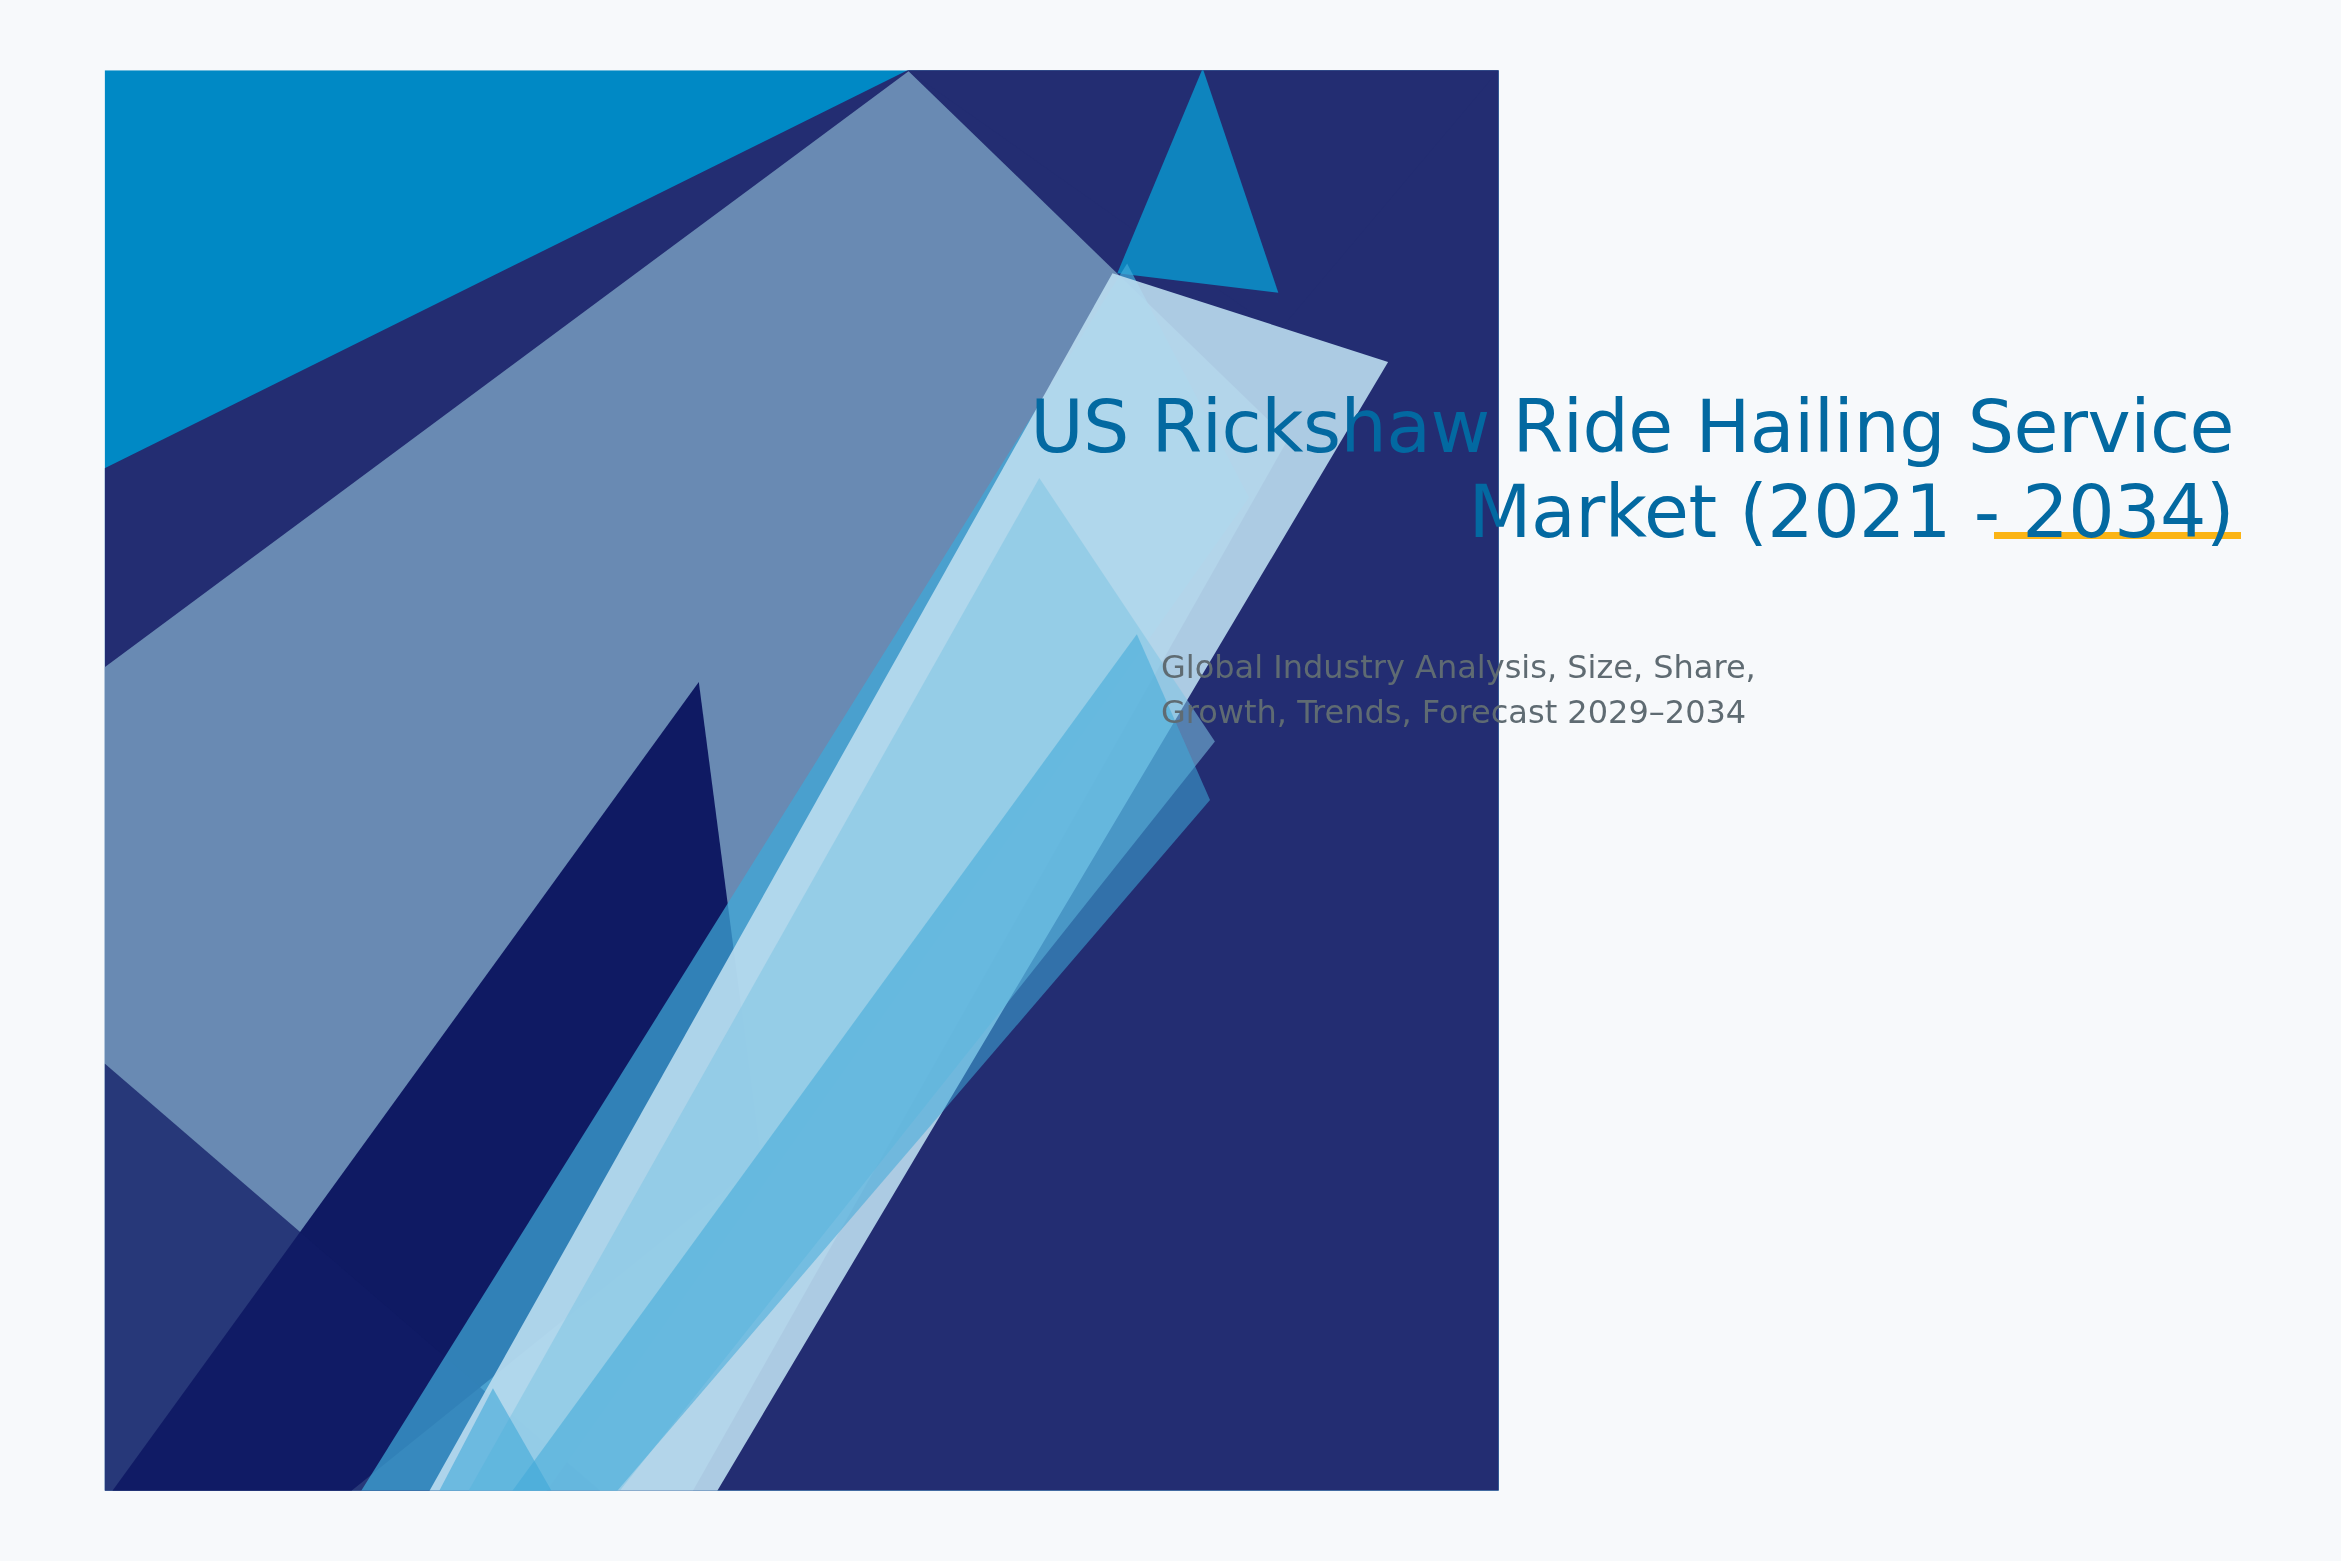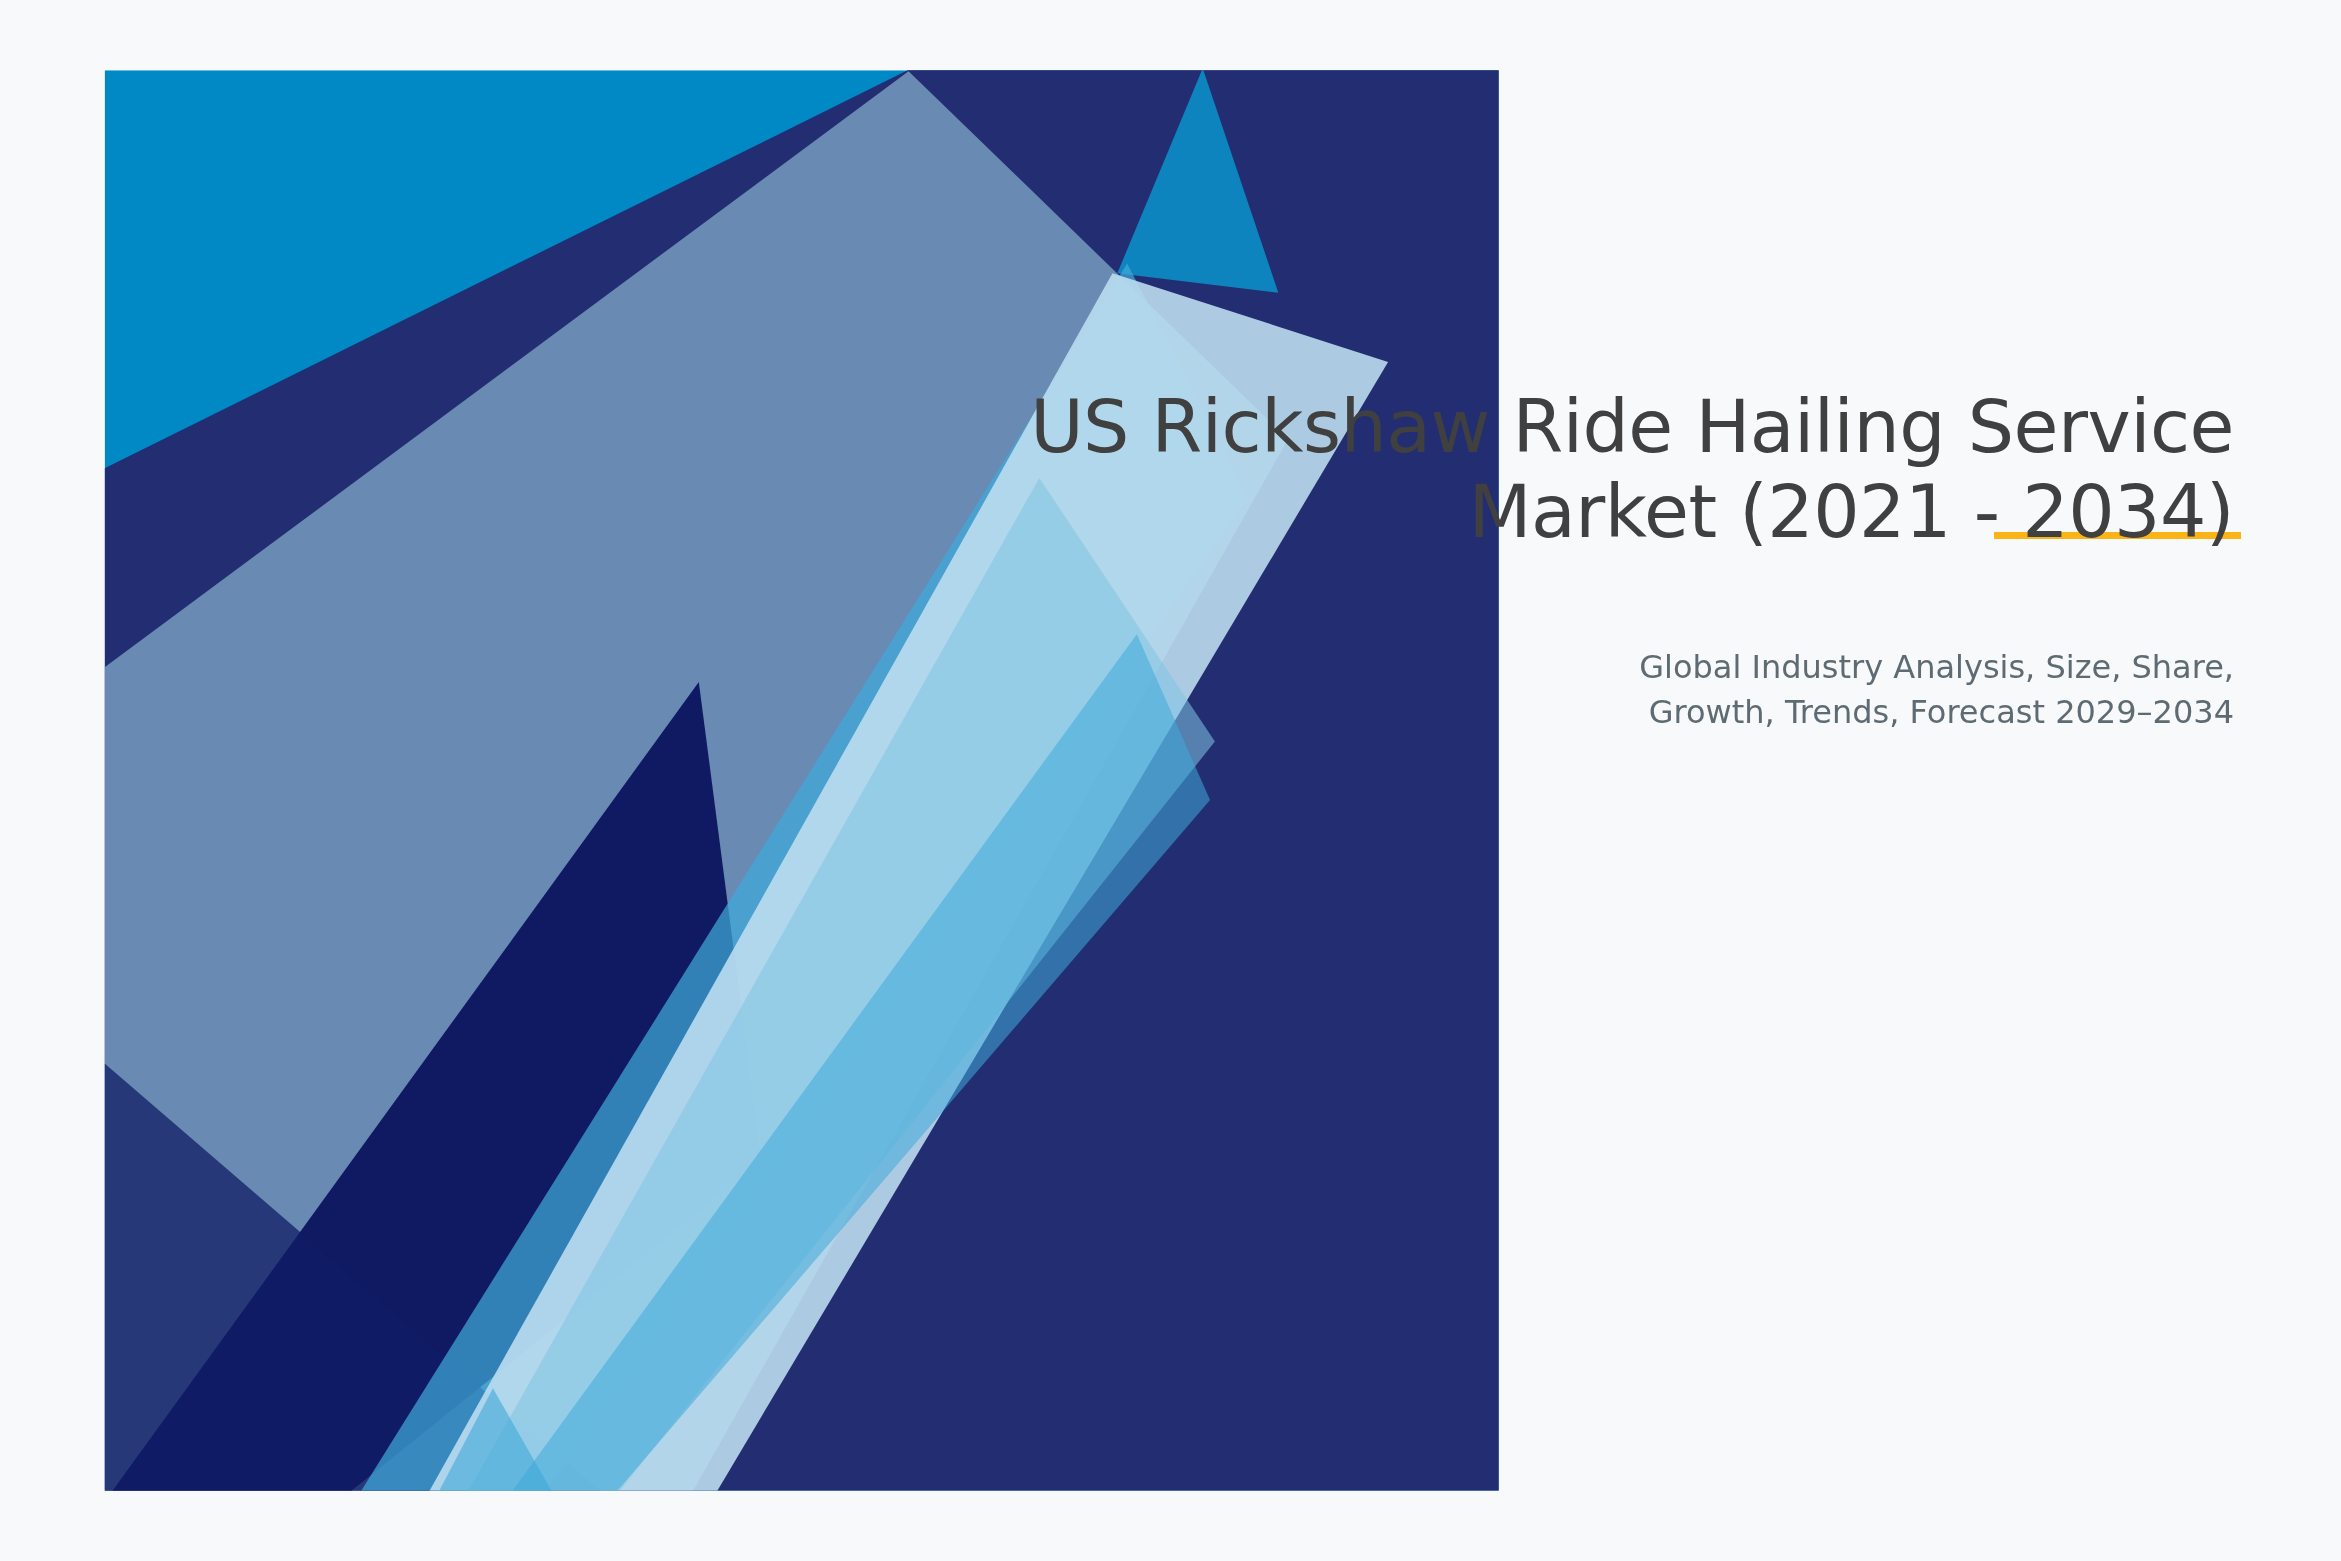--- a/index.html
+++ b/index.html
@@ -33,21 +33,21 @@
     top: 385px;
     width: 1269px;
     text-align: right;
   }
   #title-line-1, #title-line-2 {
     display: block;
     font-family: "DejaVu Sans", sans-serif;
     font-size: 73px;
     font-weight: 400;
     line-height: 1.16;
-    color: #404040;
+    color: #0369a1;
     letter-spacing: -0.5px;
     white-space: nowrap;
   }
   #title-line-2 {
     position: relative;
   }
   #title-underline {
     position: absolute;
     left: 1994px;
     top: 532px;
@@ -55,21 +55,21 @@
     height: 7.3px;
     background: #FBB415;
   }
 
   
   #subtitle-block {
     position: absolute;
     right: 108px;
     top: 645px;
     width: 1073px;
-    text-align: right;
+    text-align: left;
   }
   .subtitle-line {
     display: block;
     font-family: "DejaVu Sans", sans-serif;
     font-size: 32px;
     font-weight: 400;
     line-height: 1.40;
     color: #5F6B72;
     white-space: nowrap;
   }

